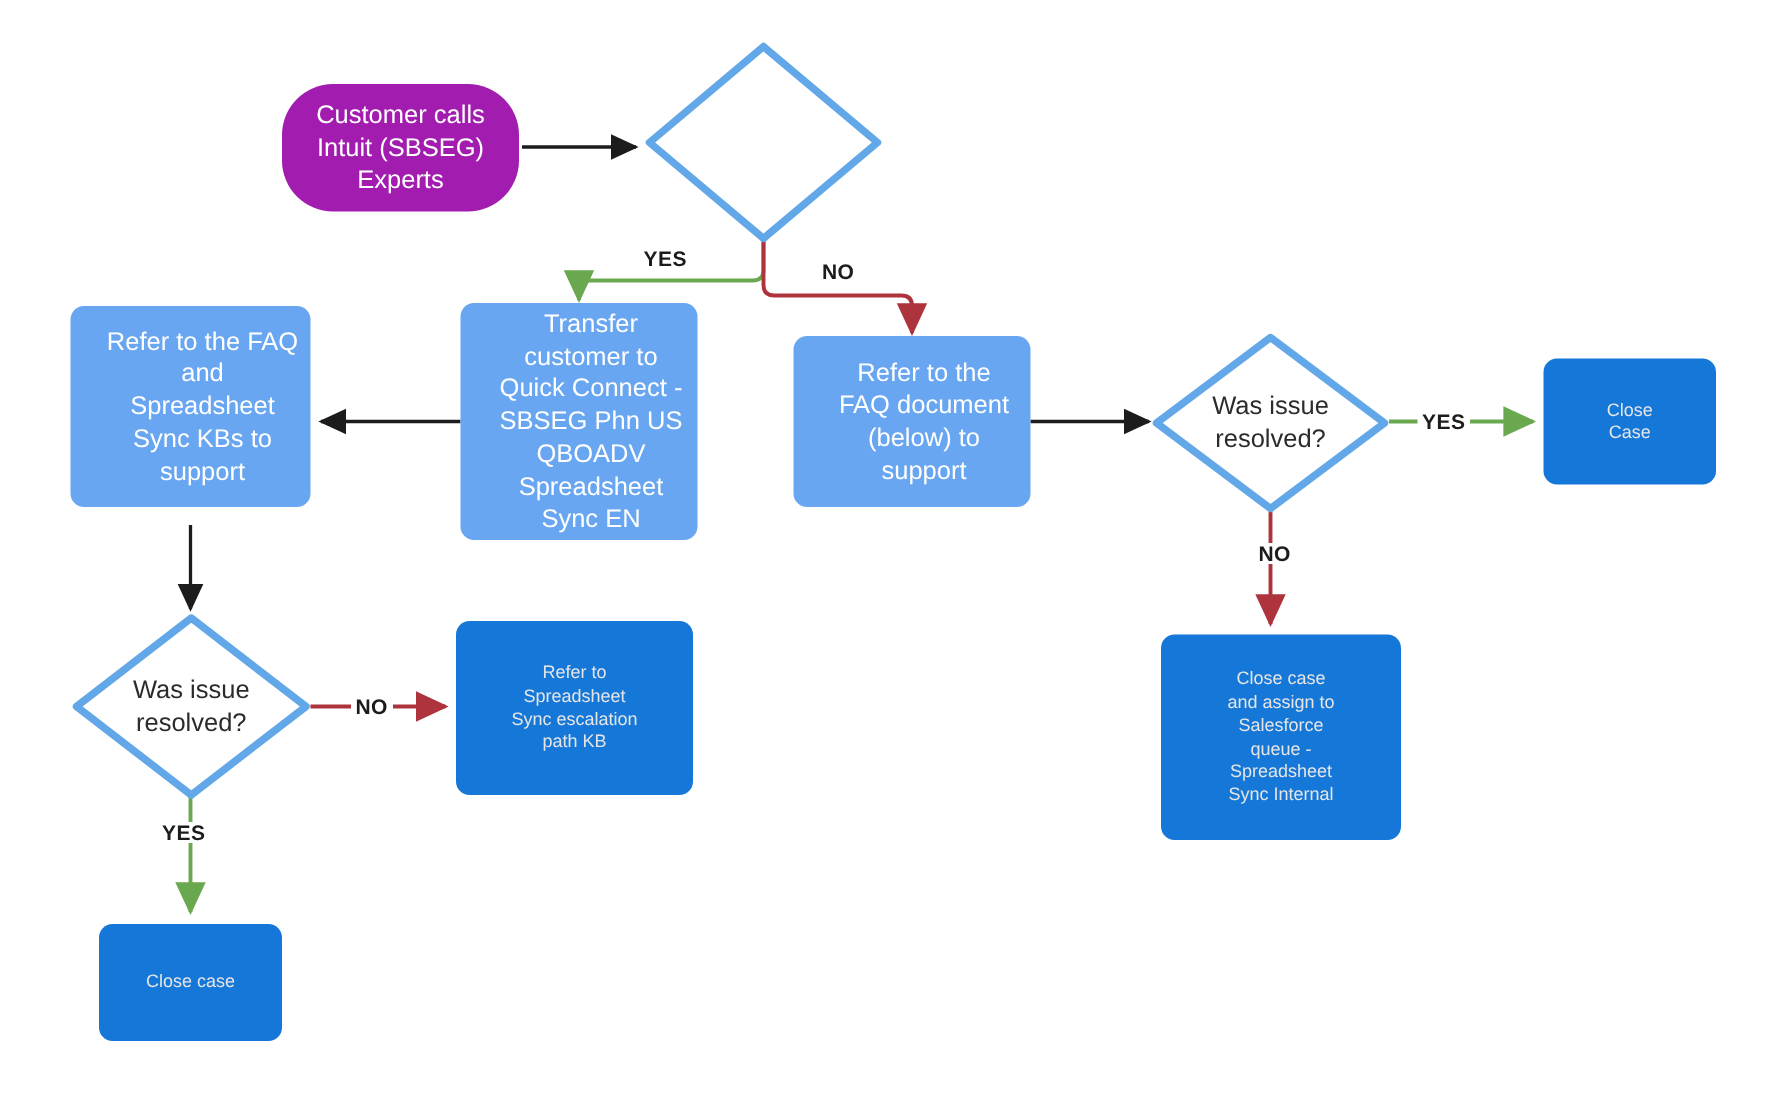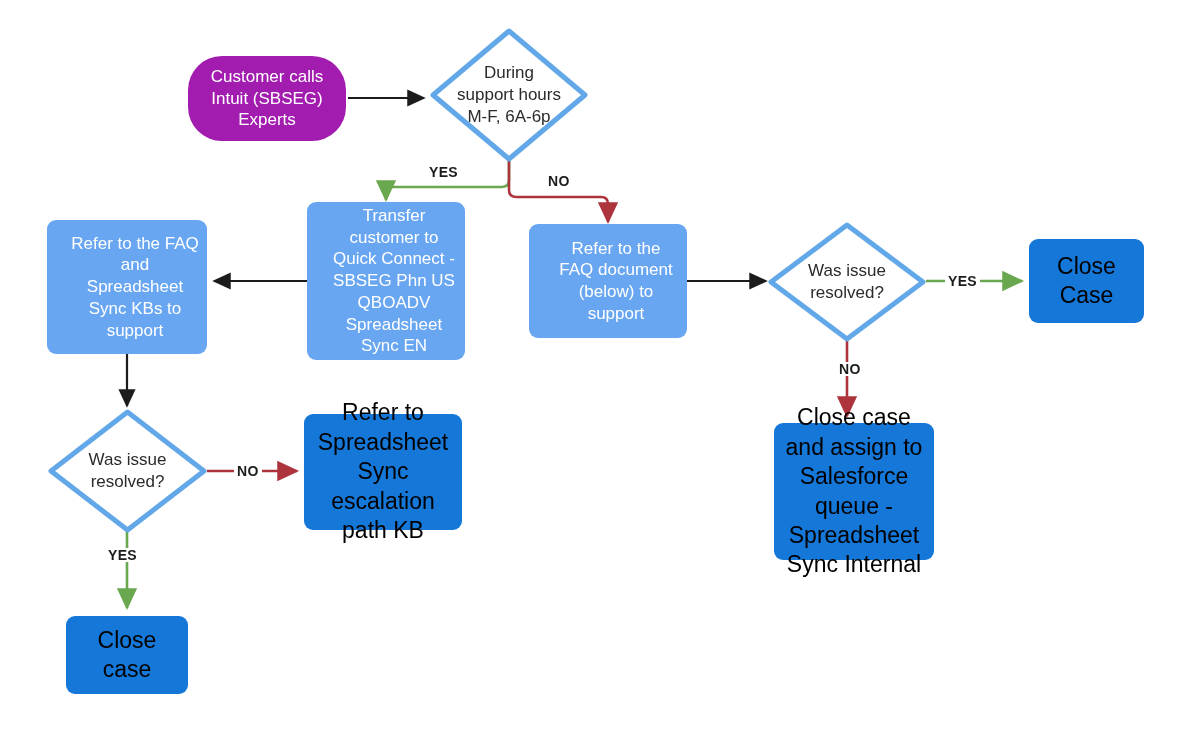--- a/index.html
+++ b/index.html
@@ -50,23 +50,23 @@
   .n-proc-light {
     background: #68a6f2;
     color: #ffffff;
     border-radius: 9px;
     font-size: 17px;
     padding-left: 16px;
   }
   
   .n-proc-dark {
     background: #1577d8;
-    color: #000000;
+    color: #e5e5e5;
     border-radius: 9px;
-    font-size: 23px;
+    font-size: 12px;
   }
   
   .n-decision {
     background: transparent;
     color: #2b2b2b;
     font-size: 17px;
   }
   .n-decision .diamond-shape {
     position: absolute;
     left: 0;
@@ -131,36 +131,33 @@
   <div class="node n-pill" style="left:188px; top:56px; width:158px; height:85px;">
     <span class="label">Customer calls
 Intuit (SBSEG)
 Experts</span>
   </div>
 
   <div class="node n-decision" style="left:430px; top:28px; width:158px; height:134px;">
     <svg class="diamond-shape" viewBox="0 0 158 134" preserveAspectRatio="none">
       <polygon points="79,3 155,67 79,131 3,67" fill="#ffffff" stroke="#62a8e8" stroke-width="5" stroke-linejoin="round"></polygon>
     </svg>
-    <span class="label">During
-support hours
-M-F, 6A-6p</span>
   </div>
 
   <div class="node n-proc-light" style="left:307px; top:202px; width:158px; height:158px;">
     <span class="label">Transfer
 customer to
 Quick Connect -
 SBSEG Phn US
 QBOADV
 Spreadsheet
 Sync EN</span>
   </div>
 
-  <div class="node n-proc-light" style="left:47px; top:220px; width:160px; height:134px;">
+  <div class="node n-proc-light" style="left:47px; top:204px; width:160px; height:134px;">
     <span class="label">Refer to the FAQ
 and
 Spreadsheet
 Sync KBs to
 support</span>
   </div>
 
   <div class="node n-proc-light" style="left:529px; top:224px; width:158px; height:114px;">
     <span class="label">Refer to the
 FAQ document

